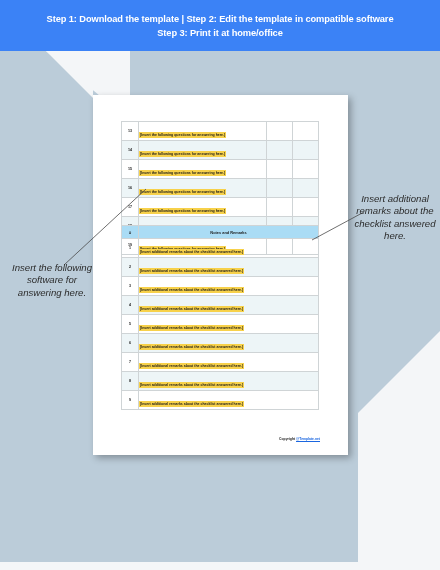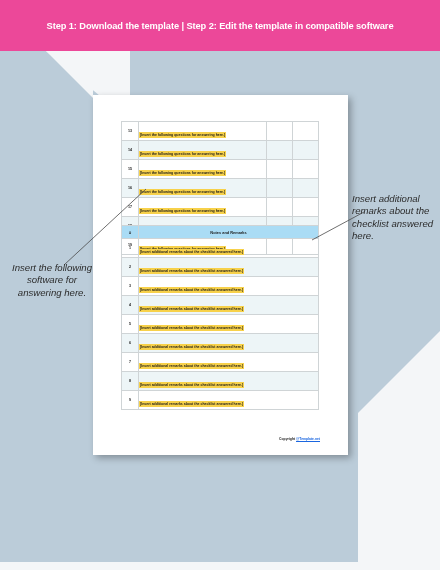--- a/index.html
+++ b/index.html
@@ -15,21 +15,21 @@
     background: #ffffff;
     position: relative;
   }
 
   
   .banner {
     position: absolute;
     left: 0; top: 0;
     width: 440px;
     height: 51px;
-    background: #ec4899;
+    background: #3b82f6;
     color: #ffffff;
     display: flex;
     flex-direction: column;
     align-items: center;
     justify-content: center;
     z-index: 40;
   }
   .banner-line {
     font-size: 9.3px;
     font-weight: bold;
@@ -175,35 +175,37 @@
     z-index: 20;
   }
   #annotation-left {
     left: 6px; top: 262px;
     width: 92px;
     text-align: center;
   }
   #annotation-right {
     left: 352px; top: 193px;
     width: 86px;
+    text-align: center;
   }
 
   .leader {
     position: absolute;
     z-index: 15;
     overflow: visible;
   }
   #leader-left  { left: 60px;  top: 185px; }
   #leader-right { left: 310px; top: 210px; }
 </style>
 </head>
 <body>
 
 <div class="banner">
   <div class="banner-line">Step 1: Download the template | Step 2: Edit the template in compatible software</div>
+  <div class="banner-line">Step 3: Print it at home/office</div>
 </div>
 
 <div class="canvas">
   <div class="bg-blue"></div>
   <div class="bg-wedge-top"></div>
   <div class="bg-right-band"></div>
   <div class="bg-bottom-strip"></div>
 </div>
 
 <div class="page">

